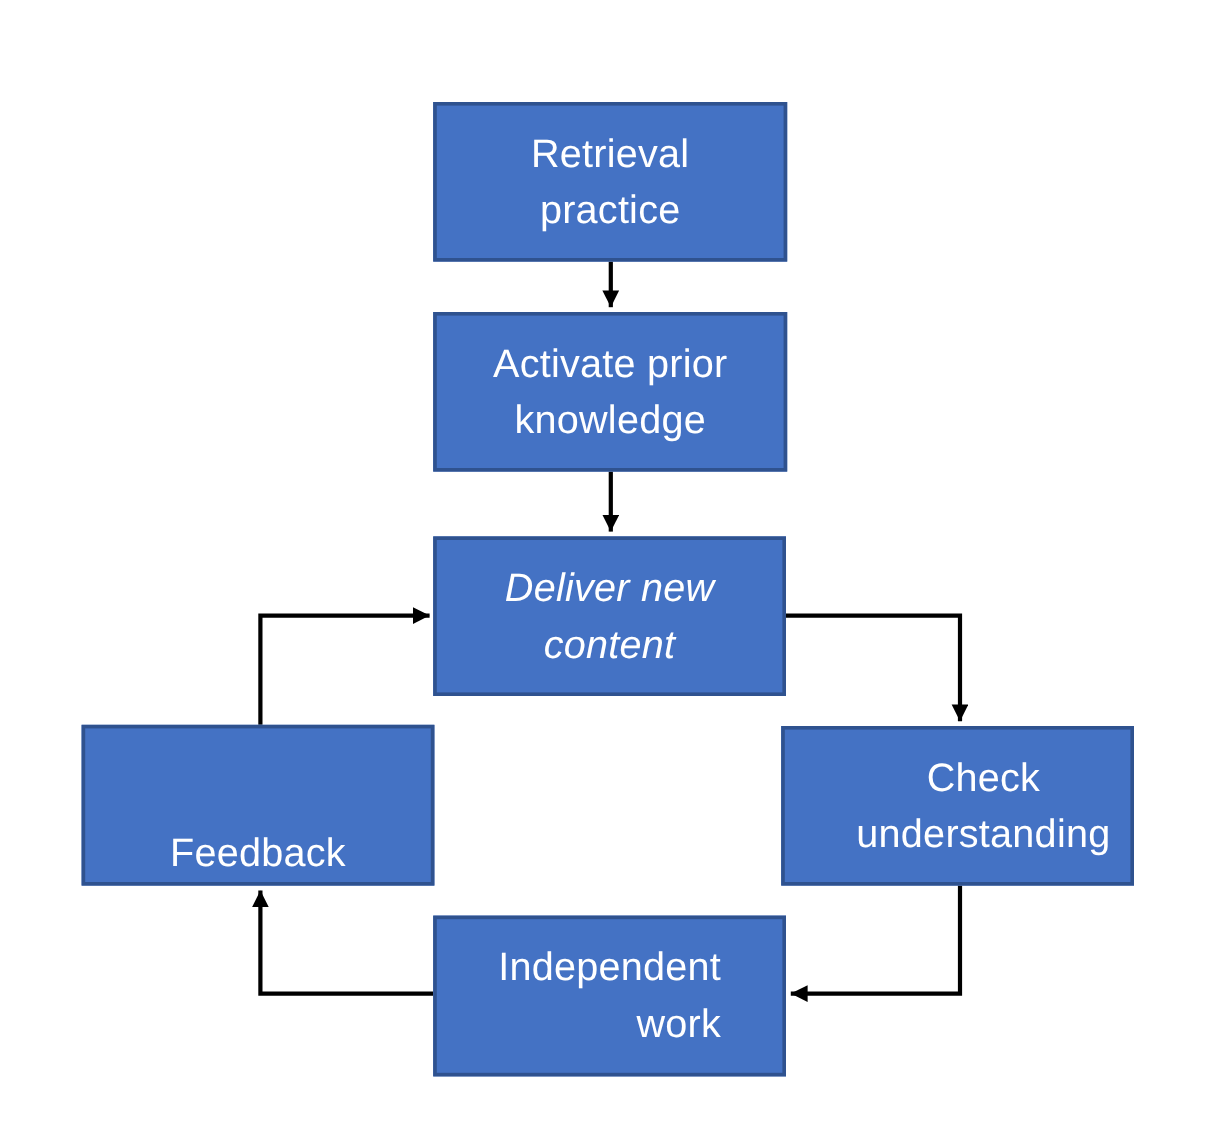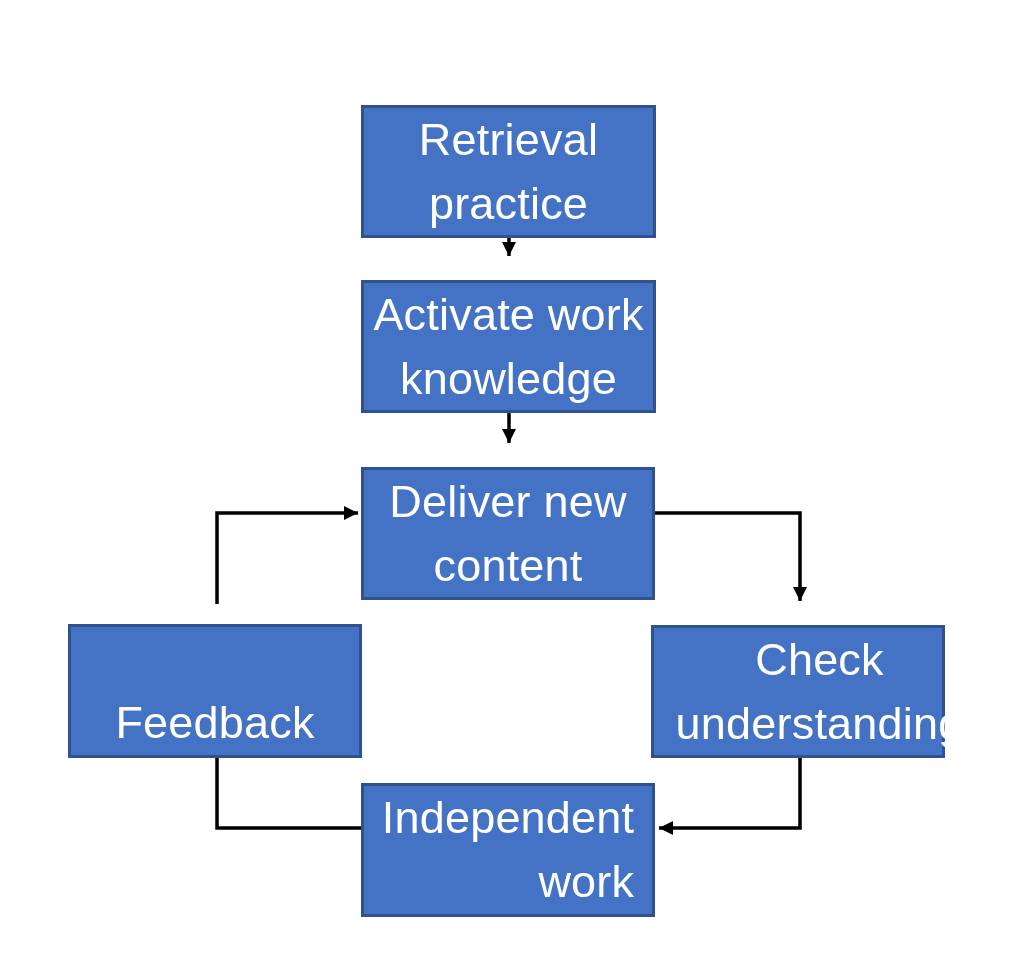--- a/index.html
+++ b/index.html
@@ -26,29 +26,28 @@
   .node{
     position:absolute;
     box-sizing:border-box;
     background:var(--node-fill);
     border:3px solid var(--node-border);
     color:var(--text);
     display:flex;
     align-items:center;
     justify-content:center;
     text-align:center;
-    font-size:45px;
+    font-size:33px;
     line-height:1.42;
     white-space:pre-line;
     letter-spacing:0.2px;
-    margin-top:20px;
   }
   .node-retrieval   {left:361px; top:85px;  width:295px; height:133px;}
   .node-activate    {left:361px; top:260px; width:295px; height:133px;}
-  .node-deliver     {left:361px; top:447px; width:294px; height:133px;}
+  .node-deliver     {left:361px; top:447px; width:294px; height:133px;font-style:italic;}
   .node-check       {left:651px; top:605px; width:294px; height:133px;padding-left:43px;}
   .node-independent {left:361px; top:763px; width:294px; height:134px;text-align:right;}
   .node-feedback    {left:68px;  top:604px; width:294px; height:134px;align-items:flex-end;}
   .edge{
     fill:none;
     stroke:var(--arrow);
     stroke-width:3.5;
     stroke-linejoin:miter;
   }
 </style>
@@ -71,21 +70,21 @@
     <path class="edge" d="M361,828 L217,828 L217,742" marker-end="url(#arrowhead)"></path>
     <path class="edge" d="M217,604 L217,513 L358,513" marker-end="url(#arrowhead)"></path>
   </svg>
 
   <div class="node node-retrieval">
     <span>Retrieval
 practice</span>
   </div>
 
   <div class="node node-activate">
-    <span>Activate work
+    <span>Activate prior
 knowledge</span>
   </div>
 
   <div class="node node-deliver">
     <span>Deliver new
 content</span>
   </div>
 
   <div class="node node-check">
     <span>Check

